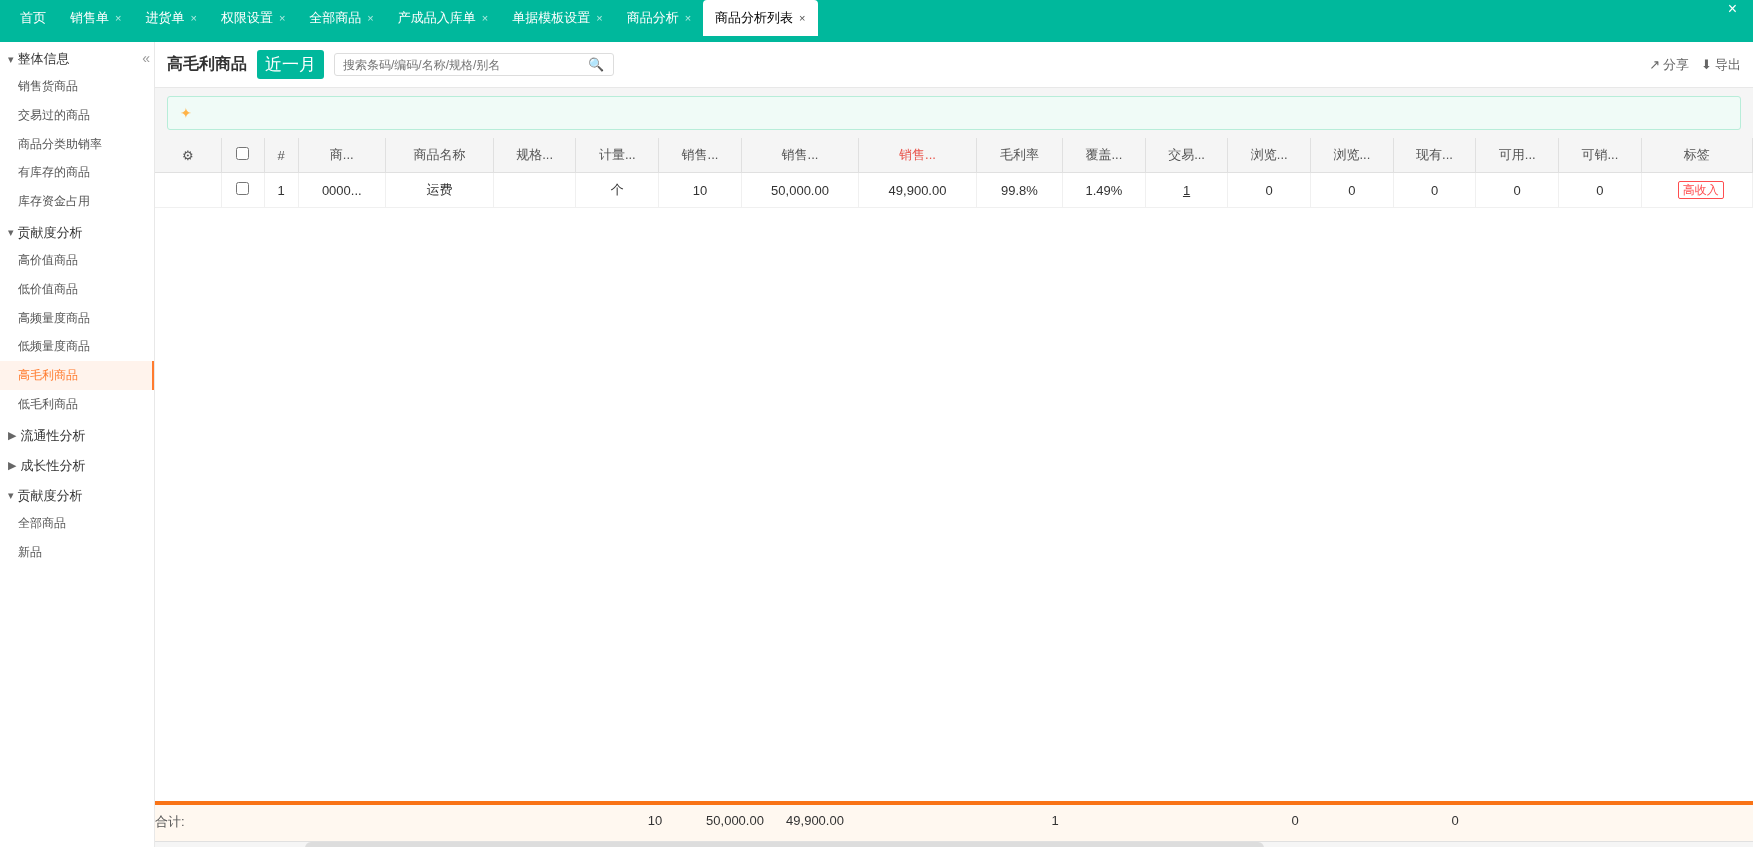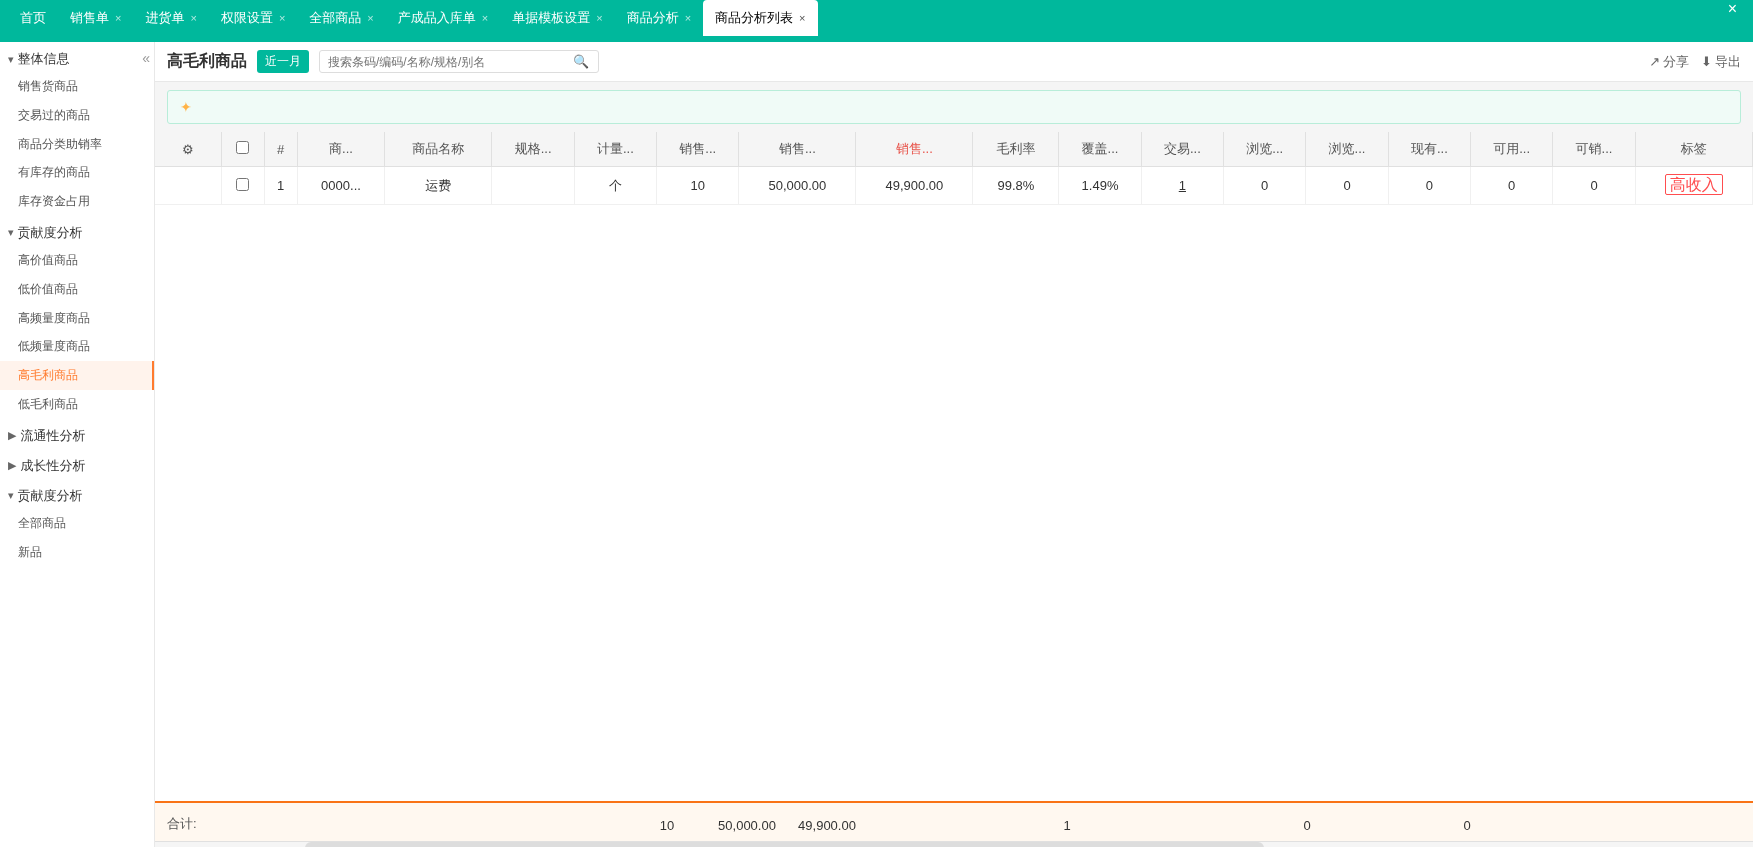--- a/index.html
+++ b/index.html
@@ -114,21 +114,21 @@
       font-weight: 600;
       color: #333;
     }
     .period-btn {
       background: #00b89c;
       color: #fff;
       border: none;
       border-radius: 3px;
       padding: 3px 8px;
       cursor: pointer;
-      font-size: 12px;
+      font-size: 17px;
     }
     .search-box {
       display: flex;
       align-items: center;
       border: 1px solid #ddd;
       border-radius: 3px;
       padding: 3px 8px;
       gap: 4px;
       flex: 1;
       max-width: 280px;
@@ -199,30 +199,30 @@
     }
     thead th:first-child { min-width: 40px; }
     tbody td {
       border-bottom: 1px solid #f0f0f0;
       border-right: 1px solid #f0f0f0;
       padding: 8px 6px;
       text-align: center;
       color: #333;
       white-space: nowrap;
     }
-    .tag-high { color: #ff4d4f; font-size: 16px; border: 1px solid #ff4d4f; border-radius: 2px; padding: 1px 4px; }
+    .tag-high { color: #ff4d4f; font-size: 12px; border: 1px solid #ff4d4f; border-radius: 2px; padding: 1px 4px; margin-left: 8px; }
     .th-inner { display: flex; align-items: center; justify-content: center; gap: 2px; }
 
     
     .footer-total {
       background: #fff8f0;
-      border-top: 2px solid #f97316;
-      padding: 8px 12px;
-      display: flex;
-      align-items: flex-end;
+      border-top: 4px solid #f97316;
+      padding: 8px 0;
+      display: flex;
+      align-items: flex-start;
       font-size: 13px;
       color: #333;
       min-height: 40px;
     }
     .total-label { color: #555; min-width: 60px; }
     .total-cells {
       display: flex;
       gap: 0;
       flex: 1;
     }

